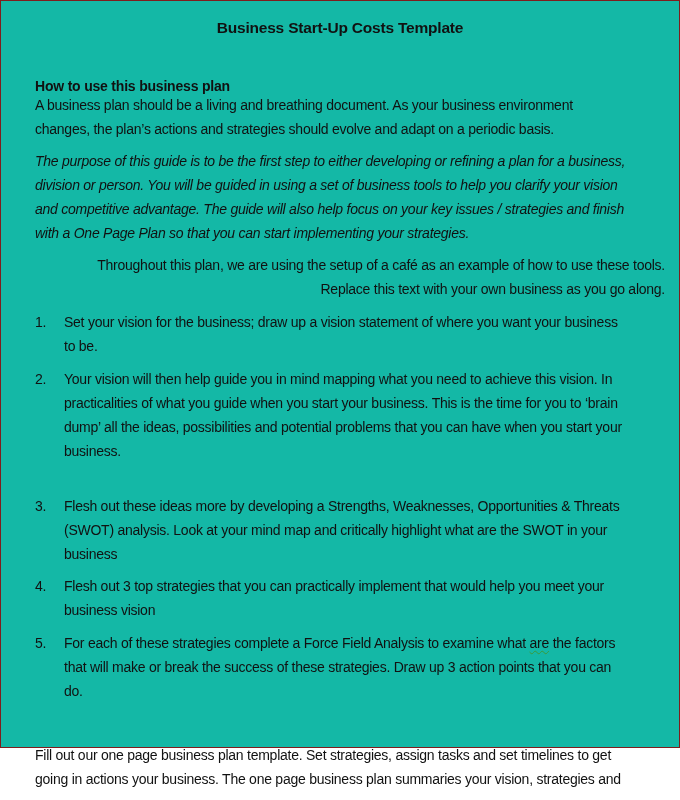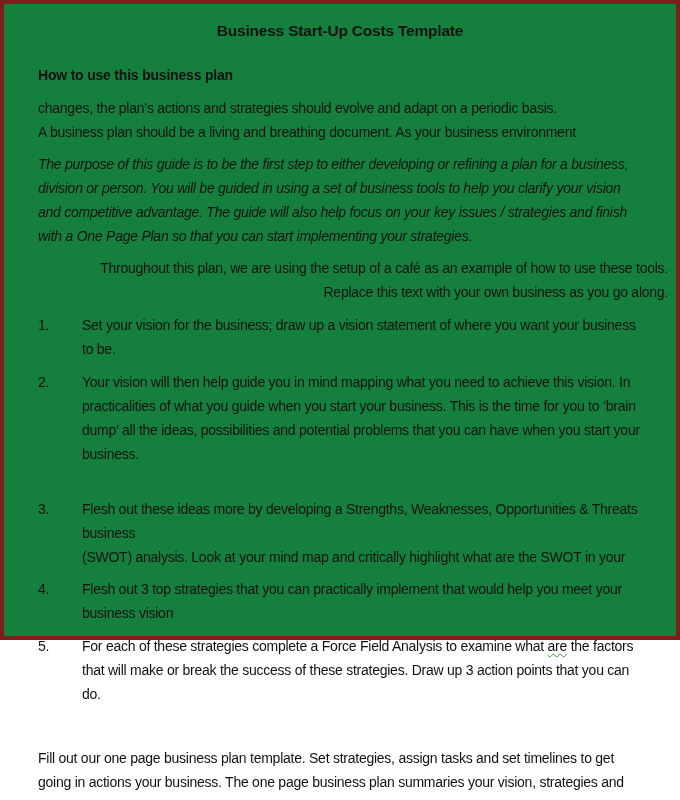--- a/index.html
+++ b/index.html
@@ -4,59 +4,59 @@
   <style>
     html, body { margin: 0; padding: 0; background: #ffffff; }
     body {
       width: 680px; height: 800px; overflow: hidden;
       font-family: "Liberation Sans", sans-serif;
       color: #111111;
     }
     .page {
       position: relative;
       box-sizing: border-box;
-      width: 680px; height: 640px;
-      border: 4px solid #7f1d1d;
-      background: #15803d;
+      width: 680px; height: 748px;
+      border: 1px solid #7f1d1d;
+      background: #14b8a6;
     }
     .title {
       position: absolute; left: 0; right: 0; top: 18px;
       text-align: center;
       font-weight: bold; font-size: 15.5px; letter-spacing: -0.2px;
     }
     .heading {
-      position: absolute; left: 34px; top: 63px;
+      position: absolute; left: 34px; top: 77px;
       font-weight: bold; font-size: 14px; letter-spacing: -0.2px;
     }
     .para {
       position: absolute; left: 34px; width: 630px;
       font-size: 14px; line-height: 24px; letter-spacing: -0.25px;
     }
     .line { display: block; white-space: nowrap; }
     .item { position: absolute; left: 34px; width: 630px; font-size: 14px; line-height: 24px; letter-spacing: -0.25px; }
     .num { position: absolute; left: 0; top: 0; }
-    .itext { position: absolute; left: 44px; top: 0; }
+    .itext { position: absolute; left: 29px; top: 0; }
     .squiggle {
       text-decoration: underline wavy #3a9a3a;
       text-decoration-thickness: 1px;
       text-underline-offset: 2px;
     }
   </style>
 </head>
 <body>
 
 <div class="page">
 
   <div class="title">Business Start-Up Costs Template</div>
 
   <div class="heading">How to use this business plan</div>
 
   <div class="para" style="top:92px;">
+    <span class="line">A business plan should be a living and breathing document. As your business environment</span>
     <span class="line">changes, the plan’s actions and strategies should evolve and adapt on a periodic basis.</span>
-    <span class="line">A business plan should be a living and breathing document. As your business environment</span>
   </div>
 
   <div class="para" style="top:148px;font-style:italic;">
     <span class="line">The purpose of this guide is to be the first step to either developing or refining a plan  for a business,</span>
     <span class="line">division or person. You will be guided in using a set of business tools to help you clarify your vision</span>
     <span class="line">and competitive advantage.  The guide will also help focus on your key issues / strategies and  finish</span>
     <span class="line">with a One Page Plan so that you can start implementing your strategies.</span>
   </div>
 
   <div class="para" style="top:252px;text-align:right;">
@@ -79,22 +79,22 @@
       <span class="line">practicalities of what you guide when you start your business. This is the time for you to ‘brain</span>
       <span class="line">dump’ all the ideas, possibilities and potential problems that you can have when you start your</span>
       <span class="line">business.</span>
     </div>
   </div>
 
   <div class="item" style="top:493px;">
     <span class="num">3.</span>
     <div class="itext">
       <span class="line">Flesh out these ideas more by developing a Strengths, Weaknesses, Opportunities &amp; Threats</span>
+      <span class="line">(SWOT) analysis.  Look at your mind map and critically highlight what are the SWOT in your</span>
       <span class="line">business</span>
-      <span class="line">(SWOT) analysis.  Look at your mind map and critically highlight what are the SWOT in your</span>
     </div>
   </div>
 
   <div class="item" style="top:573px;">
     <span class="num">4.</span>
     <div class="itext">
       <span class="line">Flesh out 3 top strategies that you can practically implement that would help you meet your</span>
       <span class="line">business vision</span>
     </div>
   </div>

